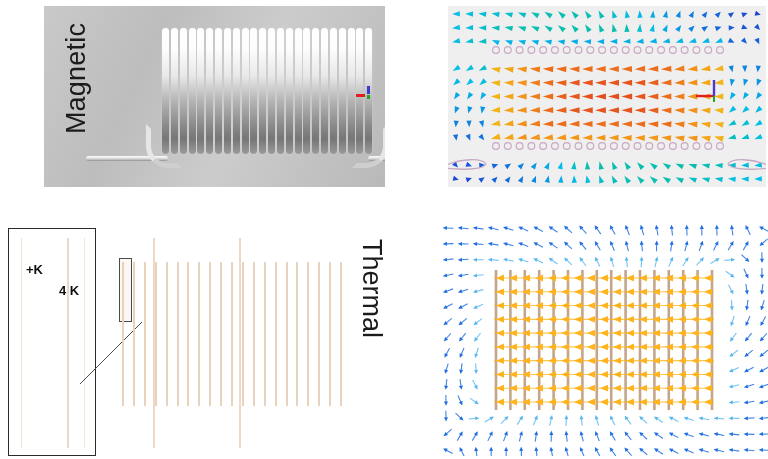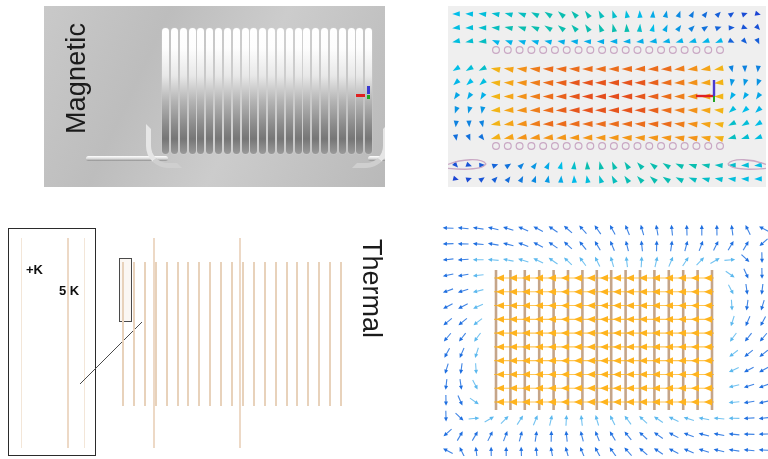--- a/index.html
+++ b/index.html
@@ -459,21 +459,21 @@
 
   <div class="panel" id="panel-thermal">
 
     <div id="zoom-box">
       <div class="zoom-strip" id="zoom-strip-1"></div>
       <div class="zoom-strip" id="zoom-strip-2"></div>
       <div class="zoom-strip" id="zoom-strip-3"></div>
       <div class="zoom-strip-inner" style="left:12px"></div>
       <div class="zoom-strip-inner" style="left:75px"></div>
       <div id="klabel-plus">+K</div>
-      <div id="klabel-zero">5 K</div>
+      <div id="klabel-zero">4 K</div>
     </div>
 
     <svg id="callout-line" viewBox="0 0 62 62">
       <line x1="0" y1="62" x2="62" y2="0" stroke="#4a4a4a" stroke-width="1"></line>
     </svg>
   </div>
 
   <div id="highlight-rect"></div>
   <div id="strip-array">
       <div class="strip" style="left: 122px; background: rgb(232, 210, 187);"></div>

